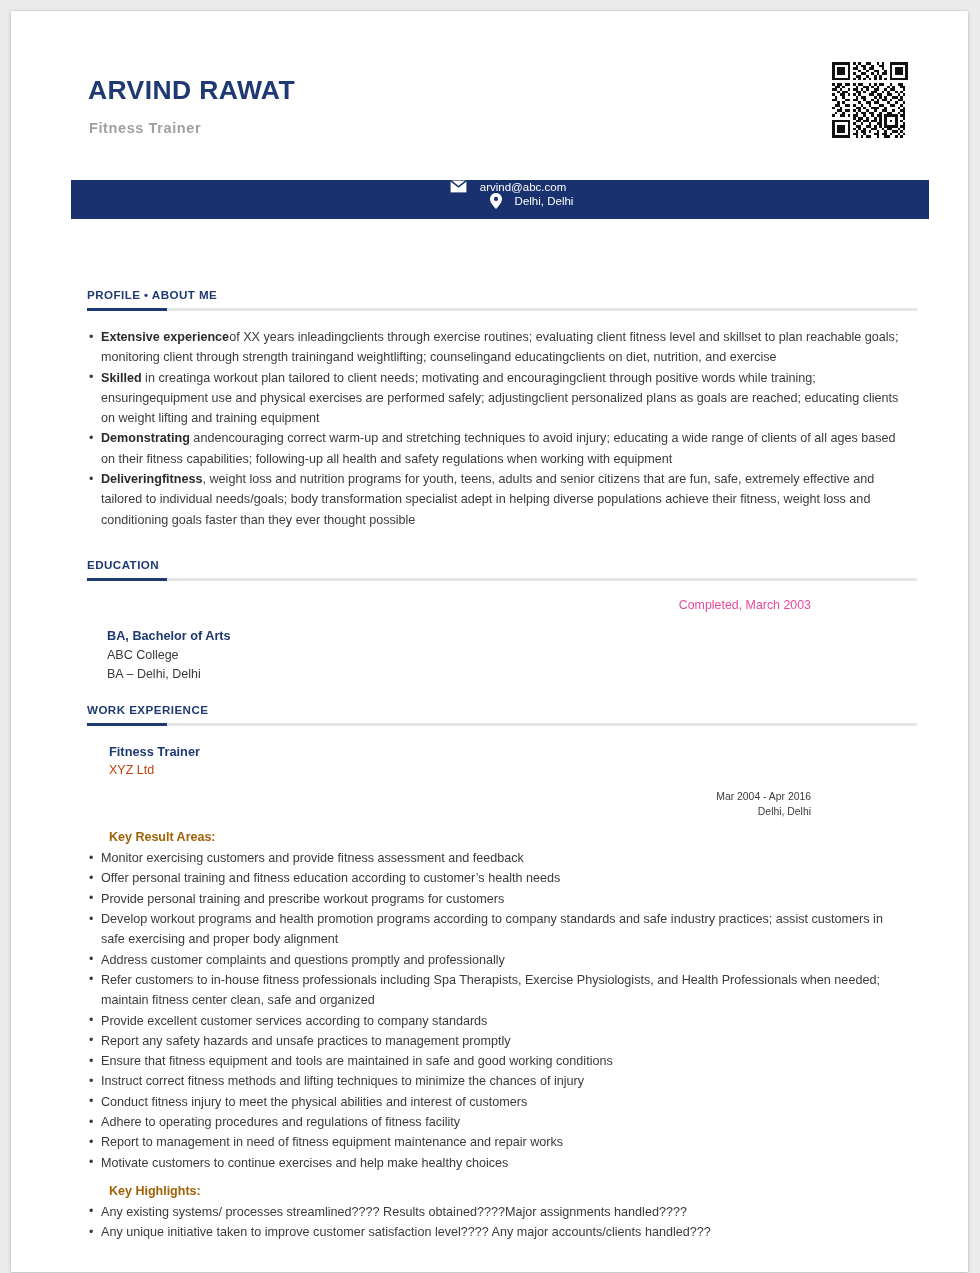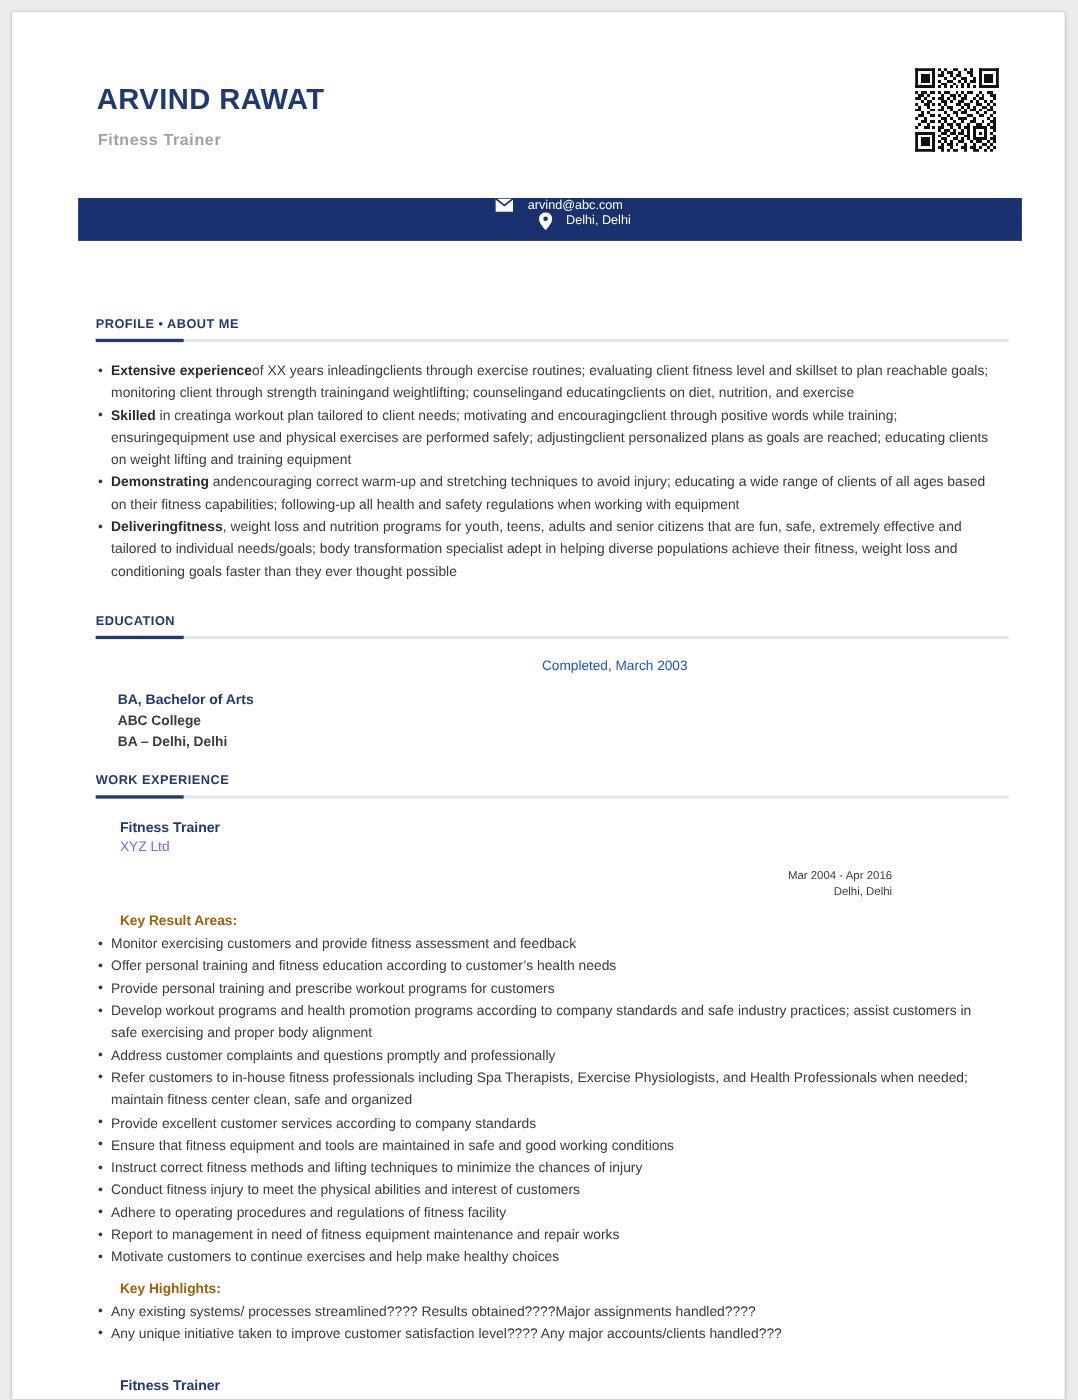--- a/index.html
+++ b/index.html
@@ -161,43 +161,41 @@
     font-size: 12.7px;
     font-weight: bold;
     color: #1f3a72;
     line-height: 19px;
     margin-top: 30px;
   }
   .edu-school, .edu-loc {
     font-size: 12.5px;
     color: #3b3b3b;
     line-height: 19.5px;
-    font-weight: bold;
   }
   .edu-right {
     font-size: 12.4px;
-    color: #1d4ed8;
+    color: #ec4899;
     padding-top: 1px;
-    margin-right: 186px;
     white-space: nowrap;
   }
 
   
   .job { position: relative; }
   .job-head { display: flex; justify-content: space-between; align-items: flex-start; }
   .job-left { padding-left: 22px; }
   .job-role {
     font-size: 12.8px;
     font-weight: bold;
     color: #1f3a72;
     line-height: 19px;
   }
   .job-company {
     font-size: 12.5px;
-    color: #8b5cf6;
+    color: #c2410c;
     line-height: 19.5px;
   }
   .job-right {
     text-align: right;
     font-size: 10.4px;
     color: #3b3b3b;
     line-height: 14.6px;
     padding-top: 3px;
     white-space: nowrap;
     margin-top: 45px;
@@ -535,20 +533,21 @@
             </div>
             <div class="job-subhead">Key Result Areas:</div>
             <ul class="bullets job-bullets">
               <li>Monitor exercising customers and provide fitness assessment and feedback</li>
               <li>Offer personal training and fitness education according to customer’s health needs</li>
               <li>Provide personal training and prescribe workout programs for customers</li>
               <li>Develop workout programs and health promotion programs according to company standards and safe industry practices; assist customers in safe exercising and proper body alignment</li>
               <li>Address customer complaints and questions promptly and professionally</li>
               <li>Refer customers to in-house fitness professionals including Spa Therapists, Exercise Physiologists, and Health Professionals when needed; maintain fitness center clean, safe and organized</li>
               <li>Provide excellent customer services according to company standards</li>
+              <li>Report any safety hazards and unsafe practices to management promptly</li>
               <li>Ensure that fitness equipment and tools are maintained in safe and good working conditions</li>
               <li>Instruct correct fitness methods and lifting techniques to minimize the chances of injury</li>
               <li>Conduct fitness injury to meet the physical abilities and interest of customers</li>
               <li>Adhere to operating procedures and regulations of fitness facility</li>
               <li>Report to management in need of fitness equipment maintenance and repair works</li>
               <li>Motivate customers to continue exercises and help make healthy choices</li>
             </ul>
             <div class="job-subhead">Key Highlights:</div>
             <ul class="bullets job-bullets">
               <li>Any existing systems/ processes streamlined???? Results obtained????Major assignments handled????</li>

